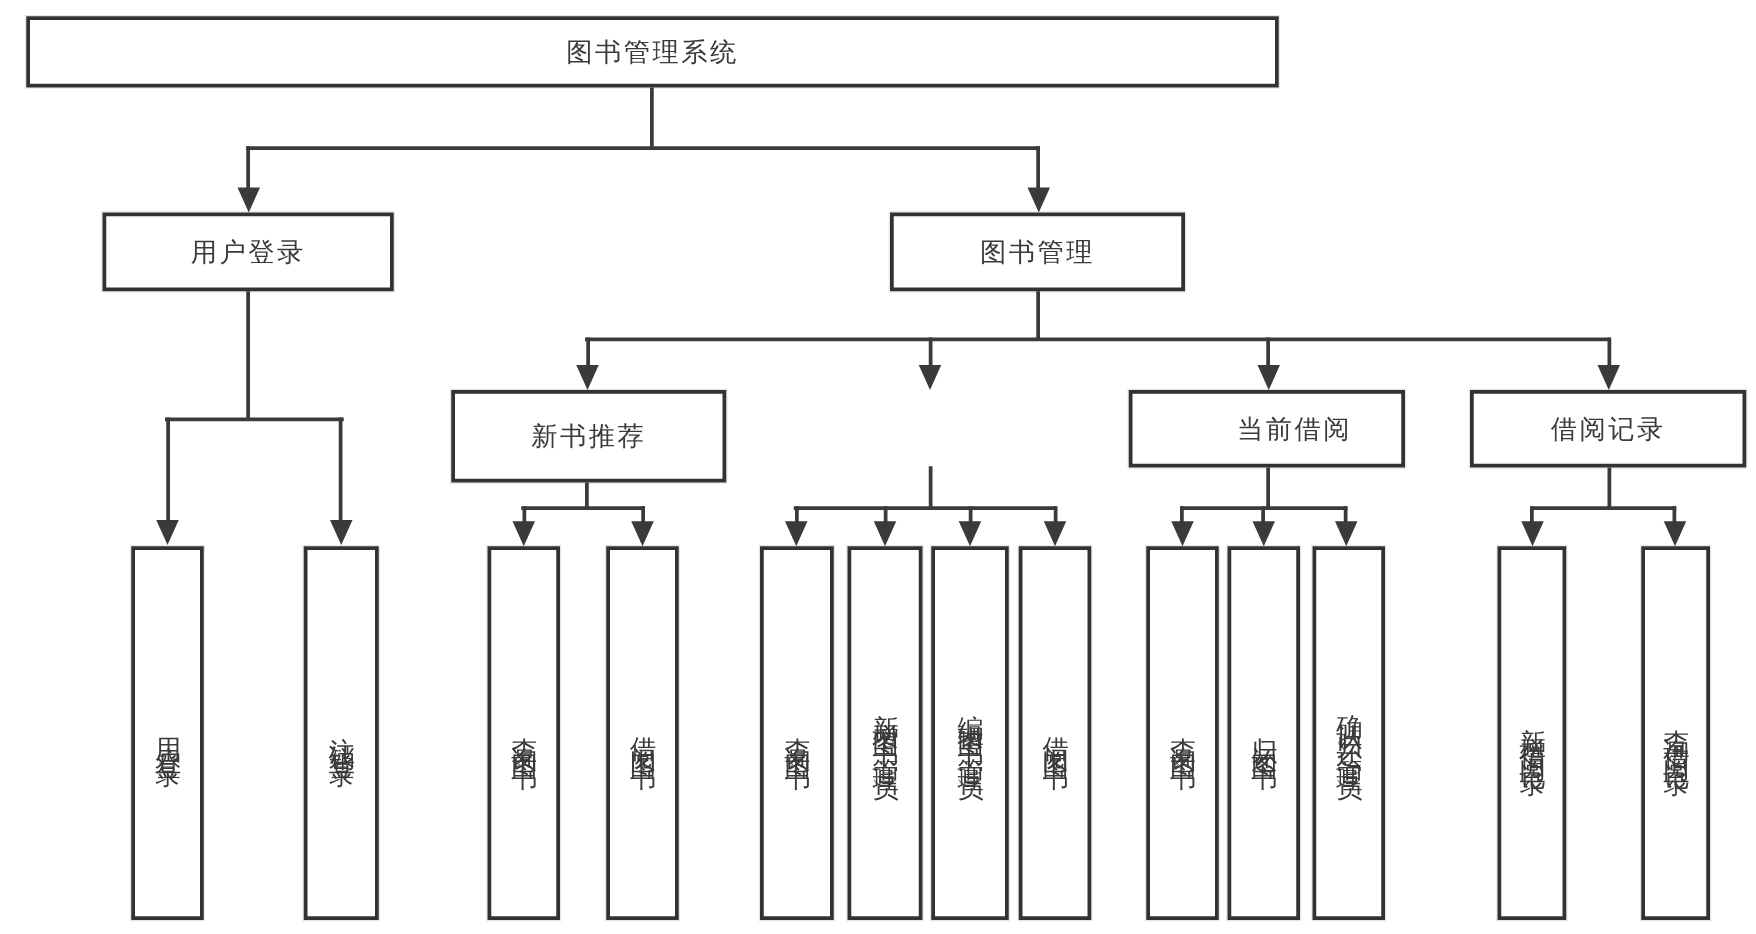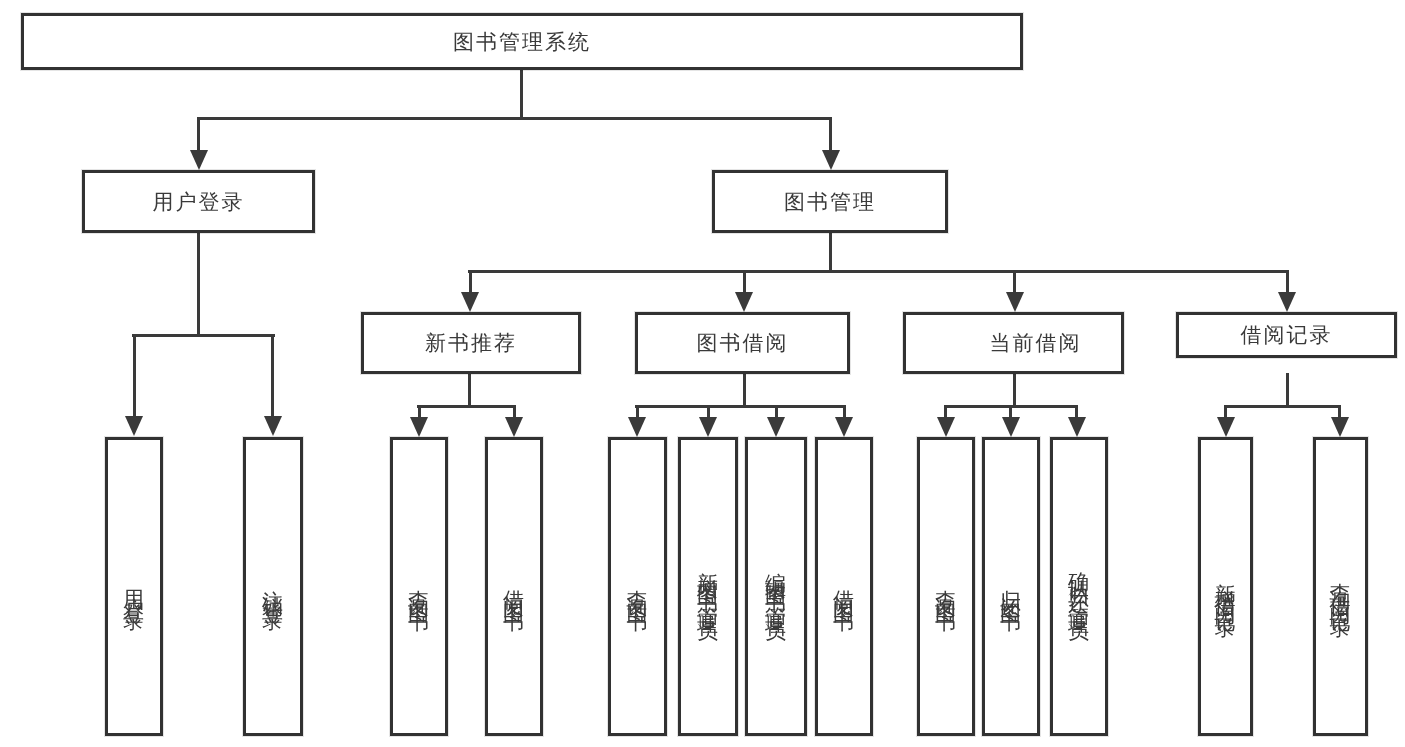--- a/index.html
+++ b/index.html
@@ -136,30 +136,27 @@
     <span>图书管理系统</span>
   </div>
 
   <div class="box-h" style="left:82px; top:170px; width:233px; height:63px;">
     <span>用户登录</span>
   </div>
   <div class="box-h" style="left:712px; top:170px; width:236px; height:63px;">
     <span>图书管理</span>
   </div>
 
-  <div class="box-h" style="left:361px; top:312px; width:220px; height:62px;">
+  <div class="box-h" style="left:361px; top:312px; width:220px; height:74px;">
     <span>新书推荐</span>
-  </div>
-  <div class="box-h" style="left:635px; top:312px; width:215px; height:62px;">
-    <span>图书借阅</span>
   </div>
   <div class="box-h" style="left:903px; top:312px; width:221px; height:62px;padding-left:44px;">
     <span>当前借阅</span>
   </div>
-  <div class="box-h" style="left:1176px; top:312px; width:221px; height:46px;">
+  <div class="box-h" style="left:1176px; top:312px; width:221px; height:62px;">
     <span>借阅记录</span>
   </div>
 
   <div class="box-v" style="left:105px; top:437px; width:58px; height:299px;">
     <span>用户登录</span>
   </div>
   <div class="box-v" style="left:243px; top:437px; width:60px; height:299px;">
     <span>注销登录</span>
   </div>
 

